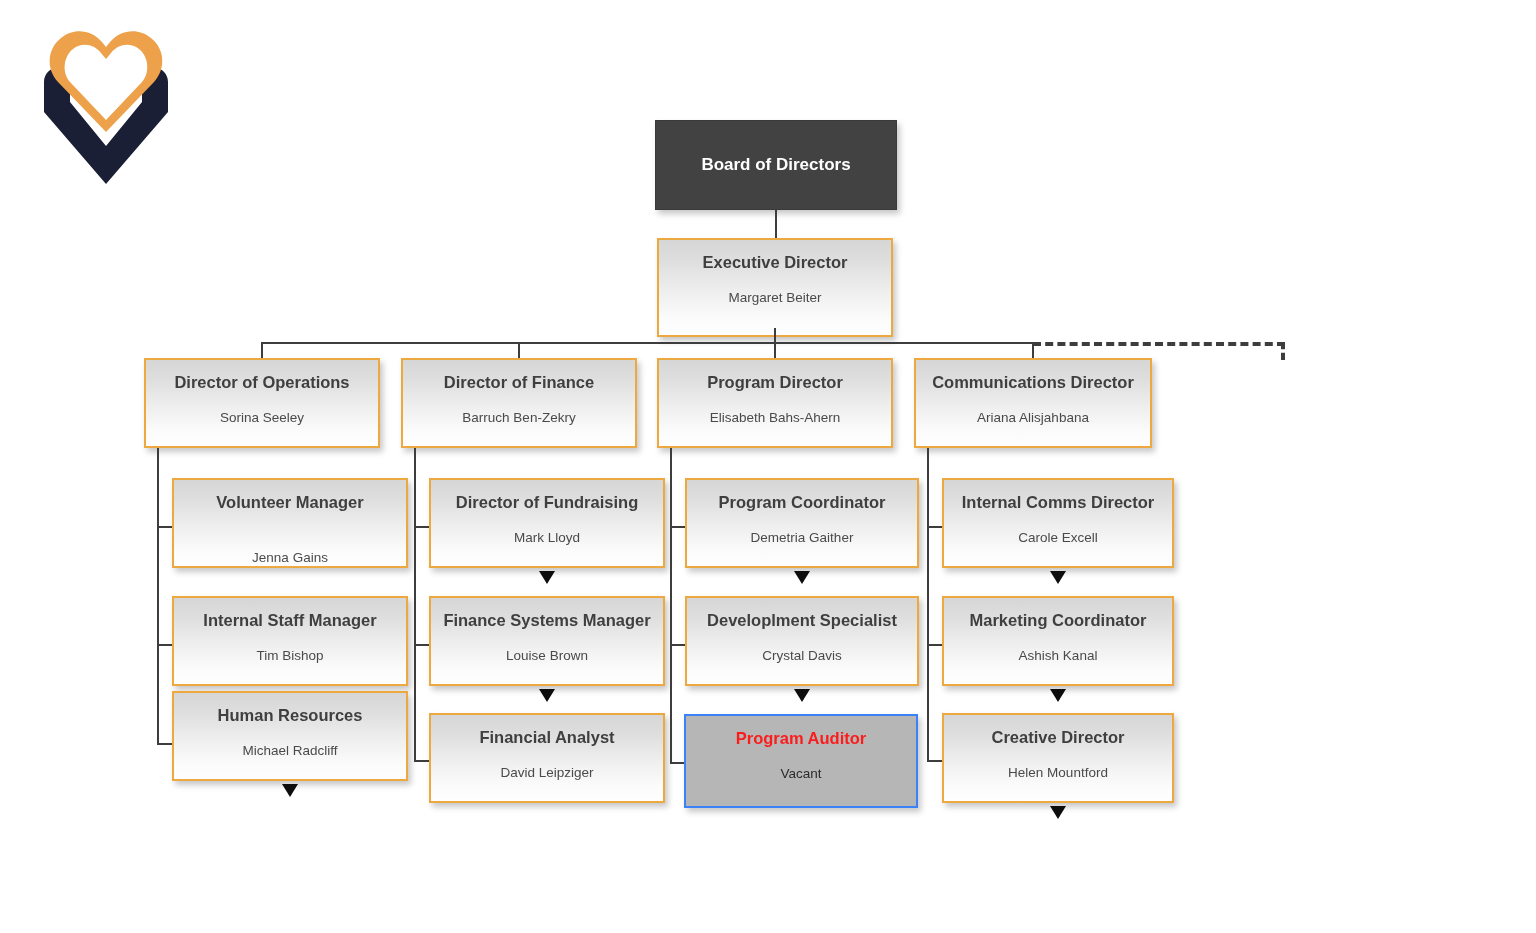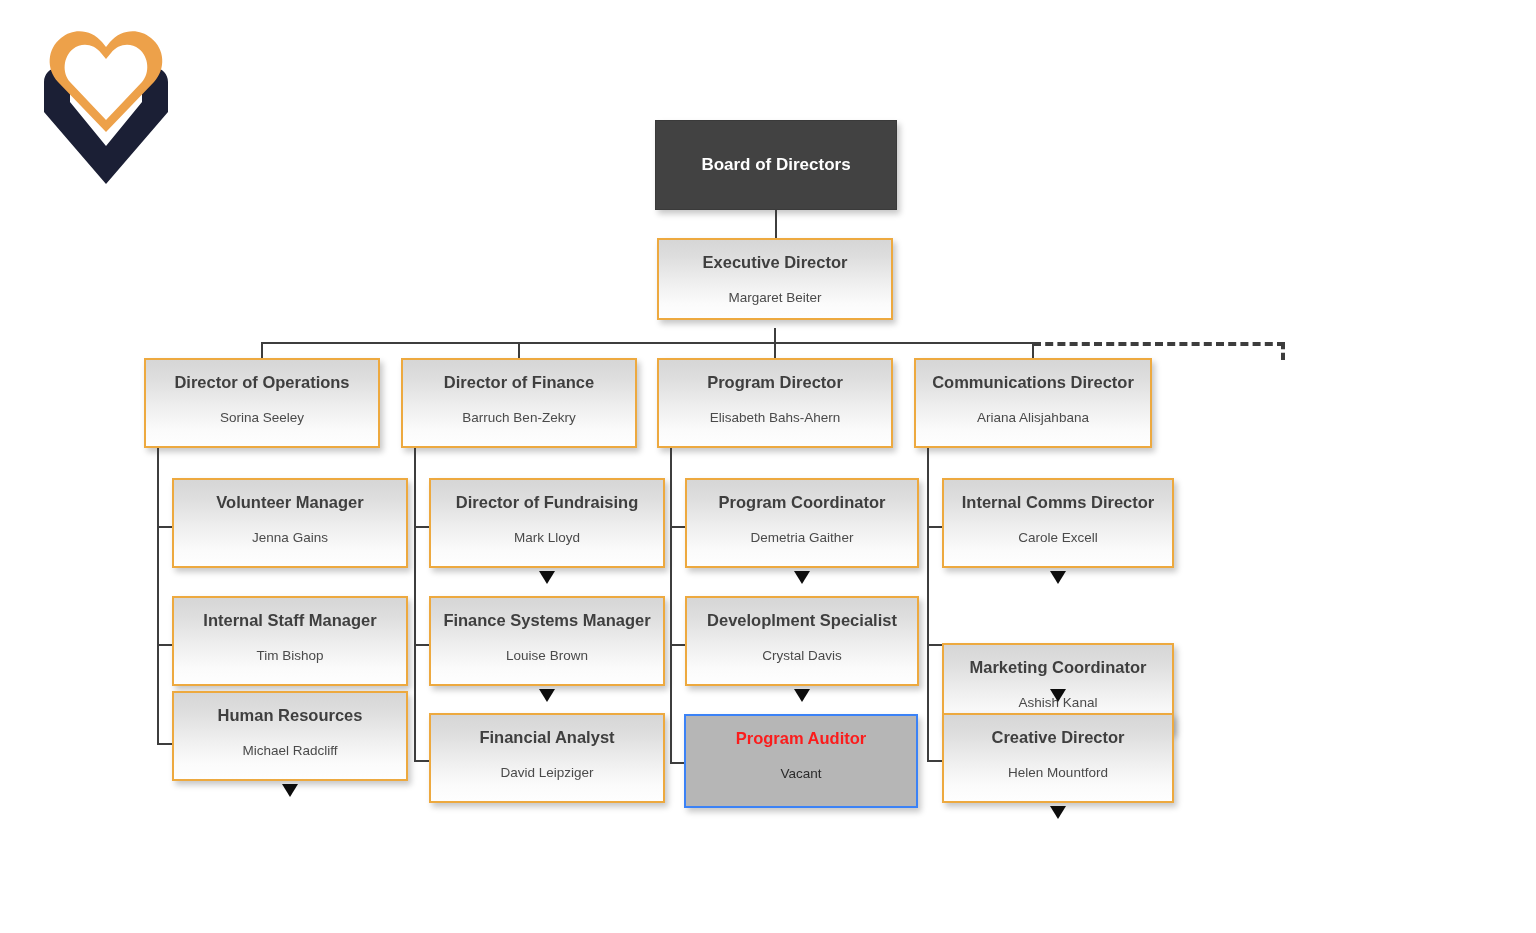--- a/index.html
+++ b/index.html
@@ -108,21 +108,21 @@
       </g>
     </svg>
   </div>
 
   <div class="node root" style="left:655px;top:120px;width:242px;height:90px;">
     <div class="title">Board of Directors</div>
   </div>
 
   <div class="vline" style="left:775px;top:210px;height:28px;"></div>
 
-  <div class="node card" style="left:657px;top:238px;width:236px;height:82px;">
+  <div class="node card" style="left:657px;top:238px;width:236px;height:99px;">
     <div class="title">Executive Director</div>
     <div class="person">Margaret Beiter</div>
   </div>
 
   <div class="vline" style="left:774px;top:328px;height:15px;"></div>
 
   <div class="hline" style="left:261px;top:342px;width:772px;"></div>
 
   <div class="dline" style="left:1033px;top:342px;width:252px;"></div>
   <div class="dvline" style="left:1281px;top:342px;height:18px;"></div>
@@ -135,21 +135,21 @@
 
   <div class="node card" style="left:144px;top:358px;width:236px;height:90px;">
     <div class="title">Director of Operations</div>
     <div class="person">Sorina Seeley</div>
   </div>
   <div class="vline" style="left:157px;top:448px;height:297px;"></div>
   <div class="hline" style="left:157px;top:526px;width:17px;"></div>
   <div class="hline" style="left:157px;top:644px;width:17px;"></div>
   <div class="hline" style="left:157px;top:743px;width:17px;"></div>
 
-  <div class="node card" style="left:172px;top:478px;width:236px;height:90px;">
+  <div class="node card" style="left:172px;top:478px;width:236px;height:90px;gap:20px;">
     <div class="title">Volunteer Manager</div>
     <div class="person">Jenna Gains</div>
   </div>
   <div class="node card" style="left:172px;top:596px;width:236px;height:90px;">
     <div class="title">Internal Staff Manager</div>
     <div class="person">Tim Bishop</div>
   </div>
   <div class="node card" style="left:172px;top:691px;width:236px;height:90px;">
     <div class="title">Human Resources</div>
     <div class="person">Michael Radcliff</div>
@@ -216,21 +216,21 @@
   <div class="hline" style="left:927px;top:526px;width:17px;"></div>
   <div class="hline" style="left:927px;top:644px;width:17px;"></div>
   <div class="hline" style="left:927px;top:760px;width:17px;"></div>
 
   <div class="node card" style="left:942px;top:478px;width:232px;height:90px;">
     <div class="title">Internal Comms Director</div>
     <div class="person">Carole Excell</div>
   </div>
   <div class="tri" style="left:1050px;top:571px;"></div>
 
-  <div class="node card" style="left:942px;top:596px;width:232px;height:90px;margin-top:47px;">
+  <div class="node card" style="left:942px;top:596px;width:232px;height:90px;">
     <div class="title">Marketing Coordinator</div>
     <div class="person">Ashish Kanal</div>
   </div>
   <div class="tri" style="left:1050px;top:689px;"></div>
 
   <div class="node card" style="left:942px;top:713px;width:232px;height:90px;">
     <div class="title">Creative Director</div>
     <div class="person">Helen Mountford</div>
   </div>
   <div class="tri" style="left:1050px;top:806px;"></div>

